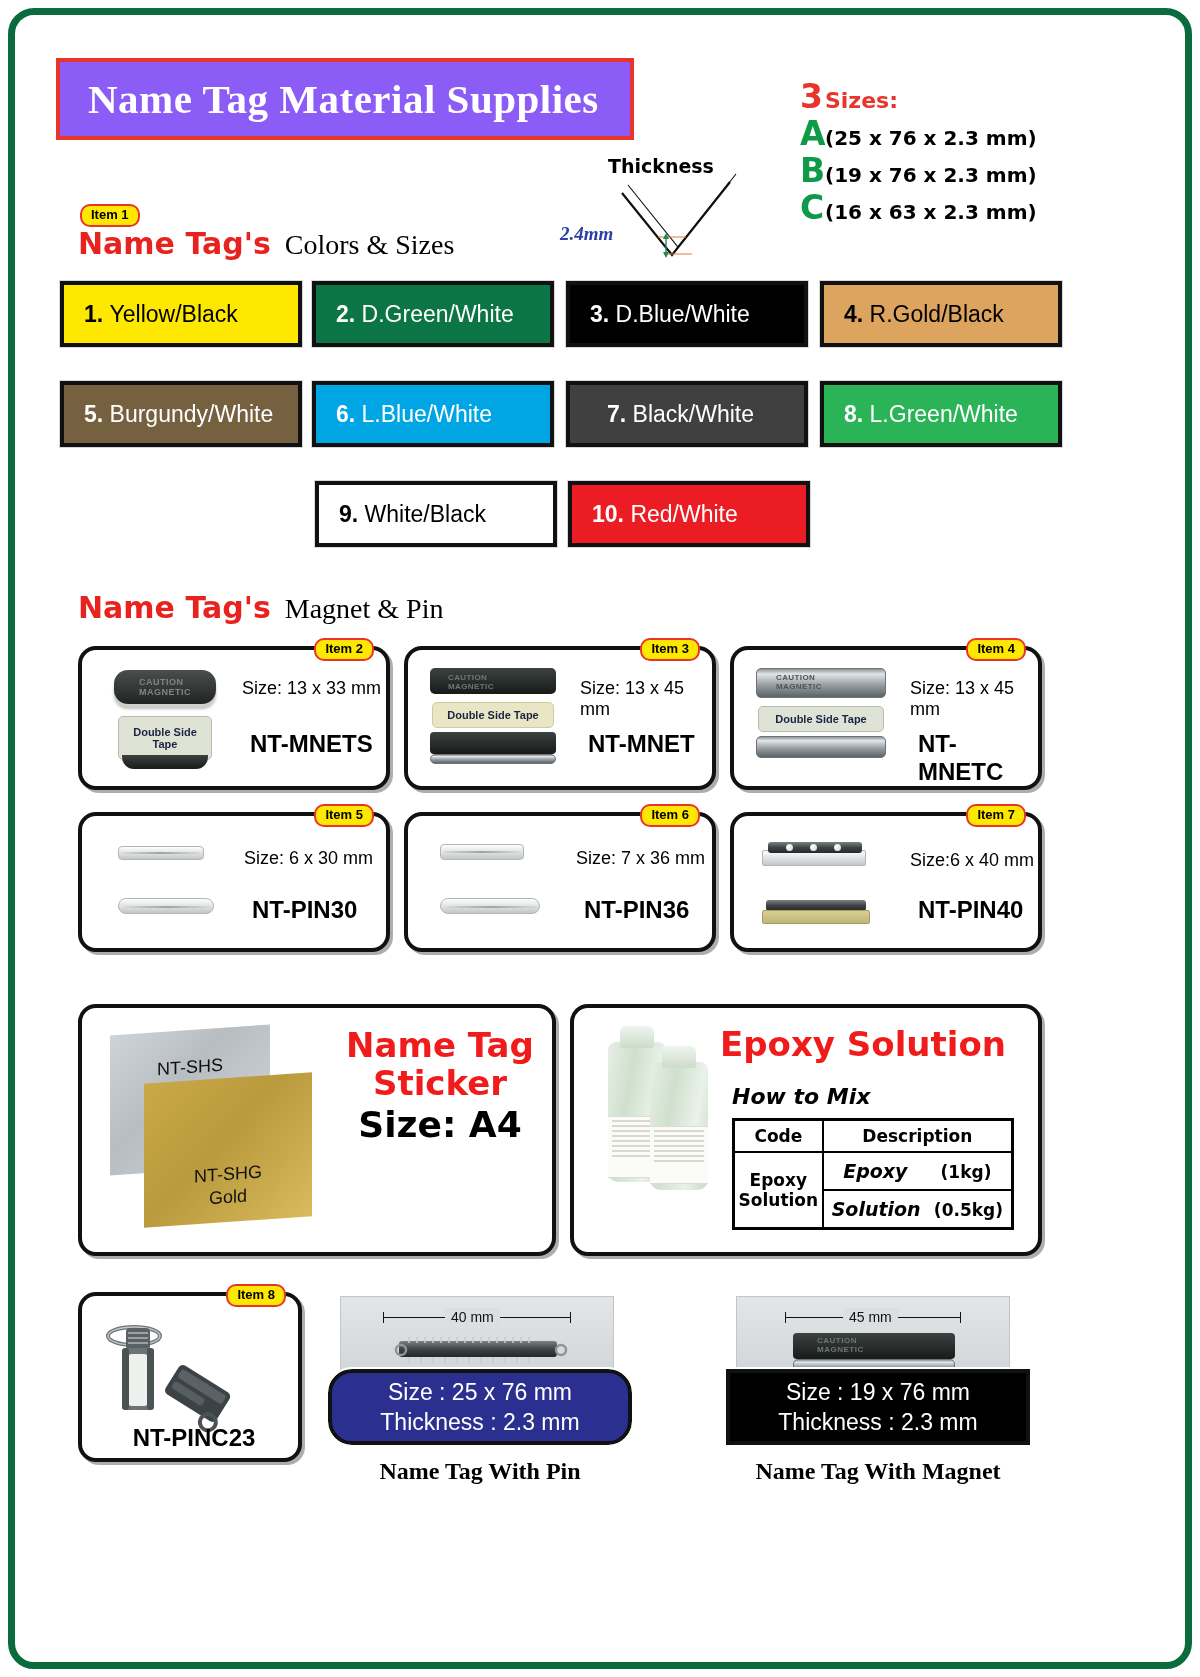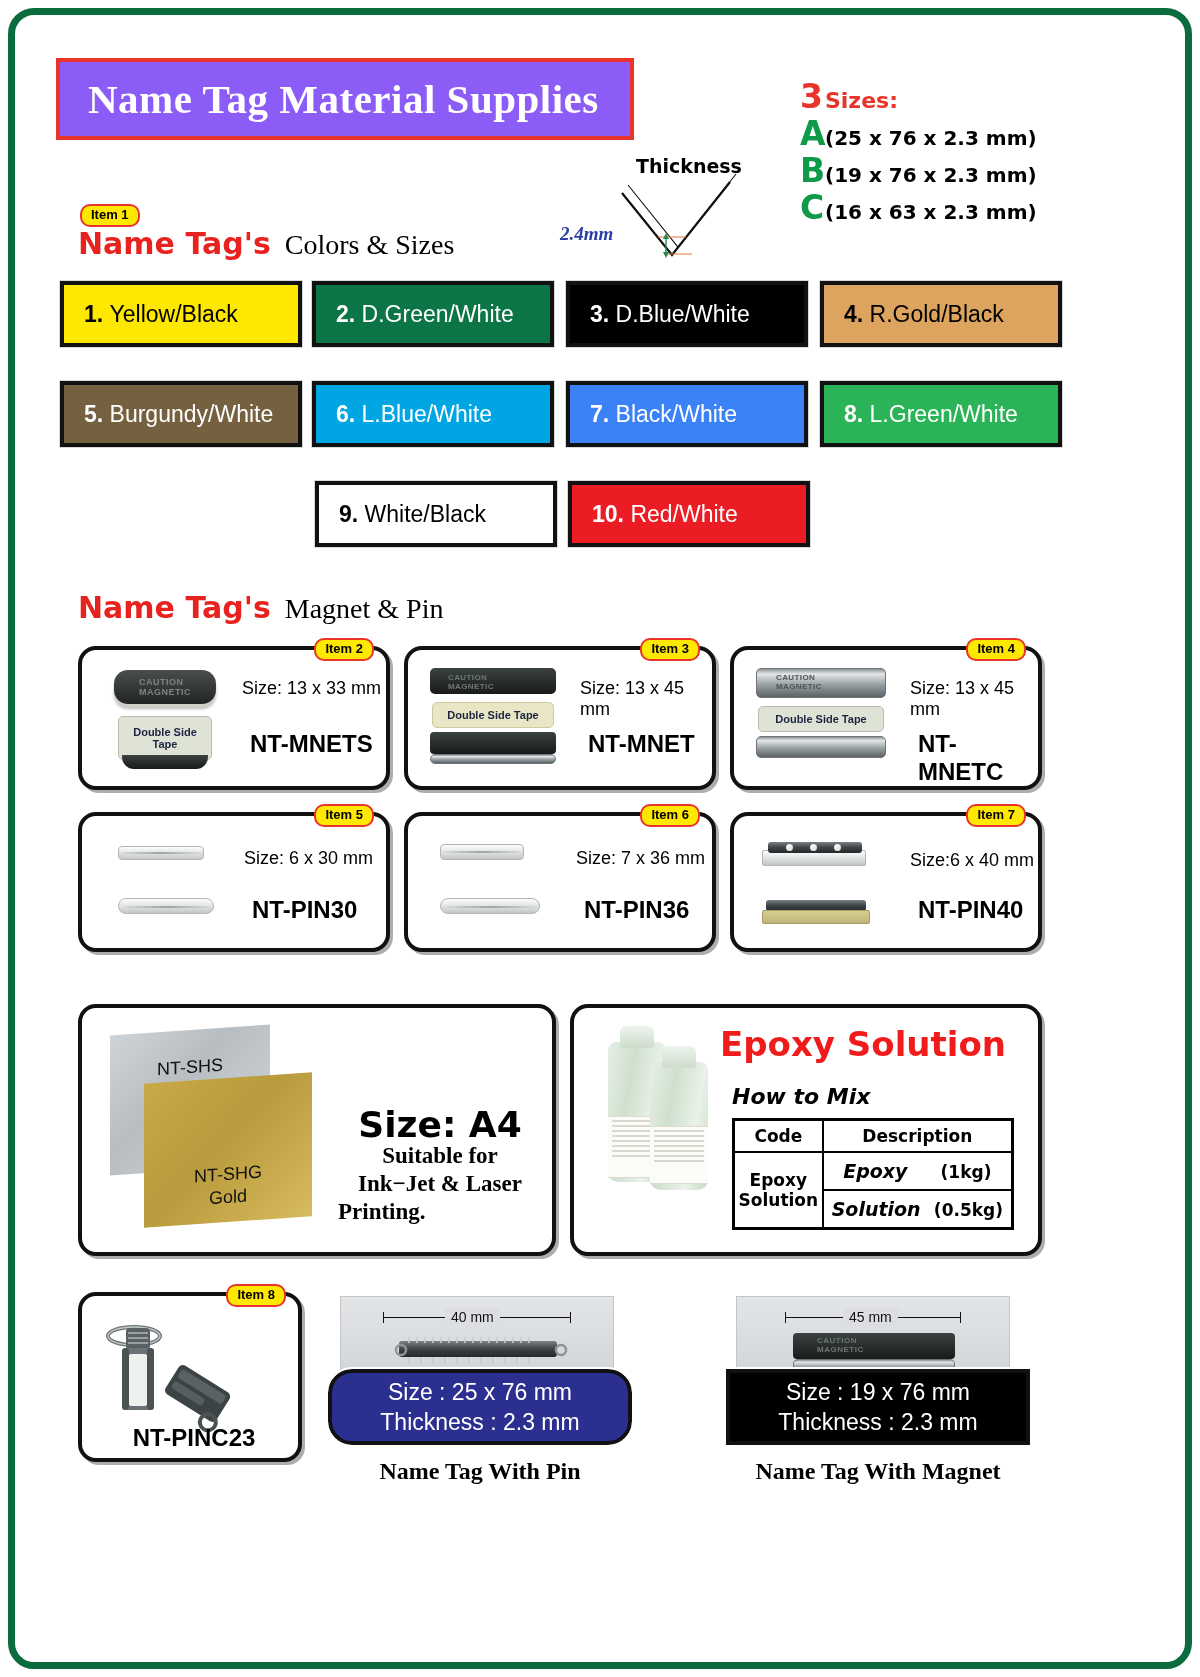--- a/index.html
+++ b/index.html
@@ -55,21 +55,21 @@
   .size-row .dims {
     color: #000; font-weight: bold; font-size: 20px;
     font-family: "DejaVu Sans", sans-serif;
   }
 
   
   .thick-wrap { position: absolute; left: 560px; top: 155px; width: 230px; height: 110px; }
   .thick-label {
     position: absolute; left: 48px; top: 0;
     font-family: "DejaVu Sans", sans-serif; font-weight: bold;
-    font-size: 19px; color: #000; margin-left: 28px;
+    font-size: 19px; color: #000;
   }
   .thick-mm {
     position: absolute; left: 0px; top: 68px;
     font-family: "Liberation Serif", serif; font-style: italic; font-weight: bold;
     font-size: 19px; color: #2b3fa8;
   }
 
   
   .sect-head { position: absolute; display: flex; align-items: baseline; }
   .sect-head .red {
@@ -333,21 +333,21 @@
 <div class="swatch" id="sw3" style="left: 820px; top: 281px; background: rgb(221, 164, 95);">
     <span style="color: rgb(0, 0, 0);"><b>4.</b>&nbsp;<i style="font-style:normal">R.Gold/Black</i></span>
   </div>
 
 <div class="swatch" id="sw4" style="left: 60px; top: 381px; background: rgb(117, 97, 63);">
     <span style="color: rgb(255, 255, 255);"><b>5.</b>&nbsp;<i style="font-style:normal">Burgundy/White</i></span>
   </div>
 <div class="swatch" id="sw5" style="left: 312px; top: 381px; background: rgb(0, 165, 227);">
     <span style="color: rgb(255, 255, 255);"><b>6.</b>&nbsp;<i style="font-style:normal">L.Blue/White</i></span>
   </div>
-<div class="swatch" id="sw6" style="left: 566px; top: 381px; background: #3b82f6;">
+<div class="swatch" id="sw6" style="left: 566px; top: 381px; background: #404040; padding-left: 17px;">
     <span style="color: rgb(255, 255, 255);"><b>7.</b>&nbsp;<i style="font-style:normal">Black/White</i></span>
   </div>
 <div class="swatch" id="sw7" style="left: 820px; top: 381px; background: rgb(43, 180, 87);">
     <span style="color: rgb(255, 255, 255);"><b>8.</b>&nbsp;<i style="font-style:normal">L.Green/White</i></span>
   </div>
 
 <div class="swatch" id="sw8" style="left: 315px; top: 481px; background: rgb(255, 255, 255);">
     <span style="color: rgb(0, 0, 0);"><b>9.</b>&nbsp;<i style="font-style:normal">White/Black</i></span>
   </div>
 <div class="swatch" id="sw9" style="left: 568px; top: 481px; background: rgb(236, 28, 36);">
@@ -428,26 +428,25 @@
       <span>NT-SHS</span><br>
       <span>Silver</span>
     </div>
   </div>
   <div class="sheet gold" style="left:62px;top:70px;width:168px;height:144px;align-items:flex-end;padding-top:0;padding-bottom:14px;">
     <div>
       <span>NT-SHG</span><br>
       <span>Gold</span>
     </div>
   </div>
+  <div class="sticker-title" style="left:252px;top:18px;width:212px;">
+    <span>Name Tag</span><br>
+    <span>Sticker</span>
+  </div>
   <div class="sticker-size" style="left:252px;top:96px;width:212px;">Size: A4</div>
-  <div class="sticker-note" style="left:248px;top:134px;width:220px;">
-    <span>Suitable for</span><br>
-    <span>Ink−Jet &amp; Laser</span><br>
-    <span style="display:block;text-align:left;padding-left:8px;">Printing.</span>
-  </div>
 </div>
 
 <div class="card" style="left:570px;top:1004px;width:472px;height:252px;">
   <div class="bottle" style="left:34px;top:34px;width:58px;height:140px;"></div>
   <div class="bottle-cap" style="left:46px;top:18px;width:34px;height:22px;"></div>
   <div class="bottle-lbl" style="left:34px;top:108px;width:58px;height:62px;">
       <i></i>
       <i></i>
       <i></i>
       <i></i>

